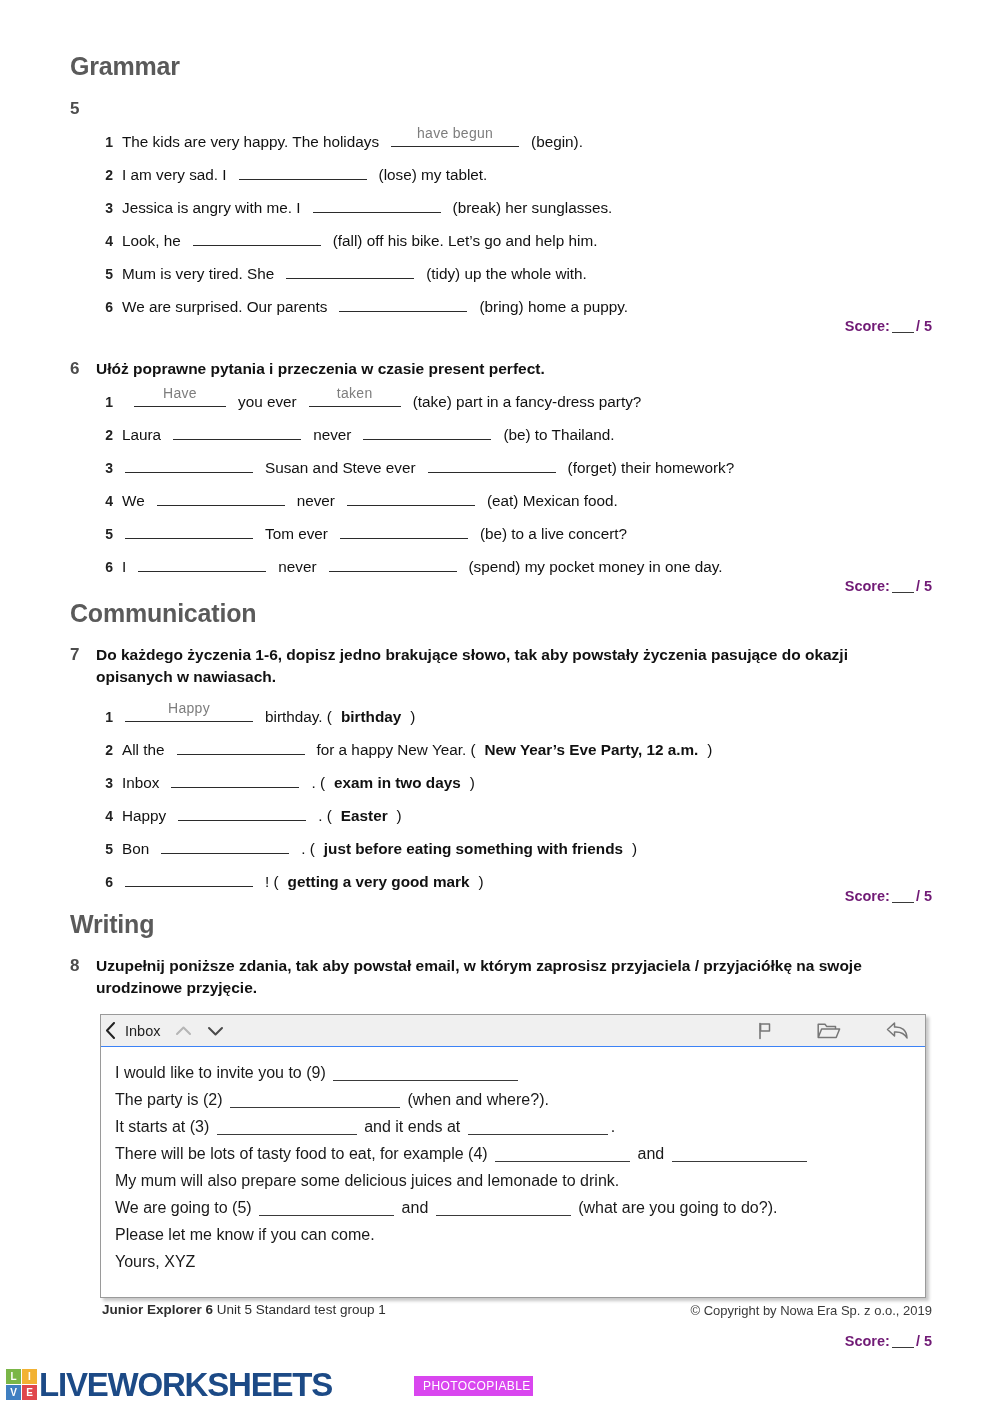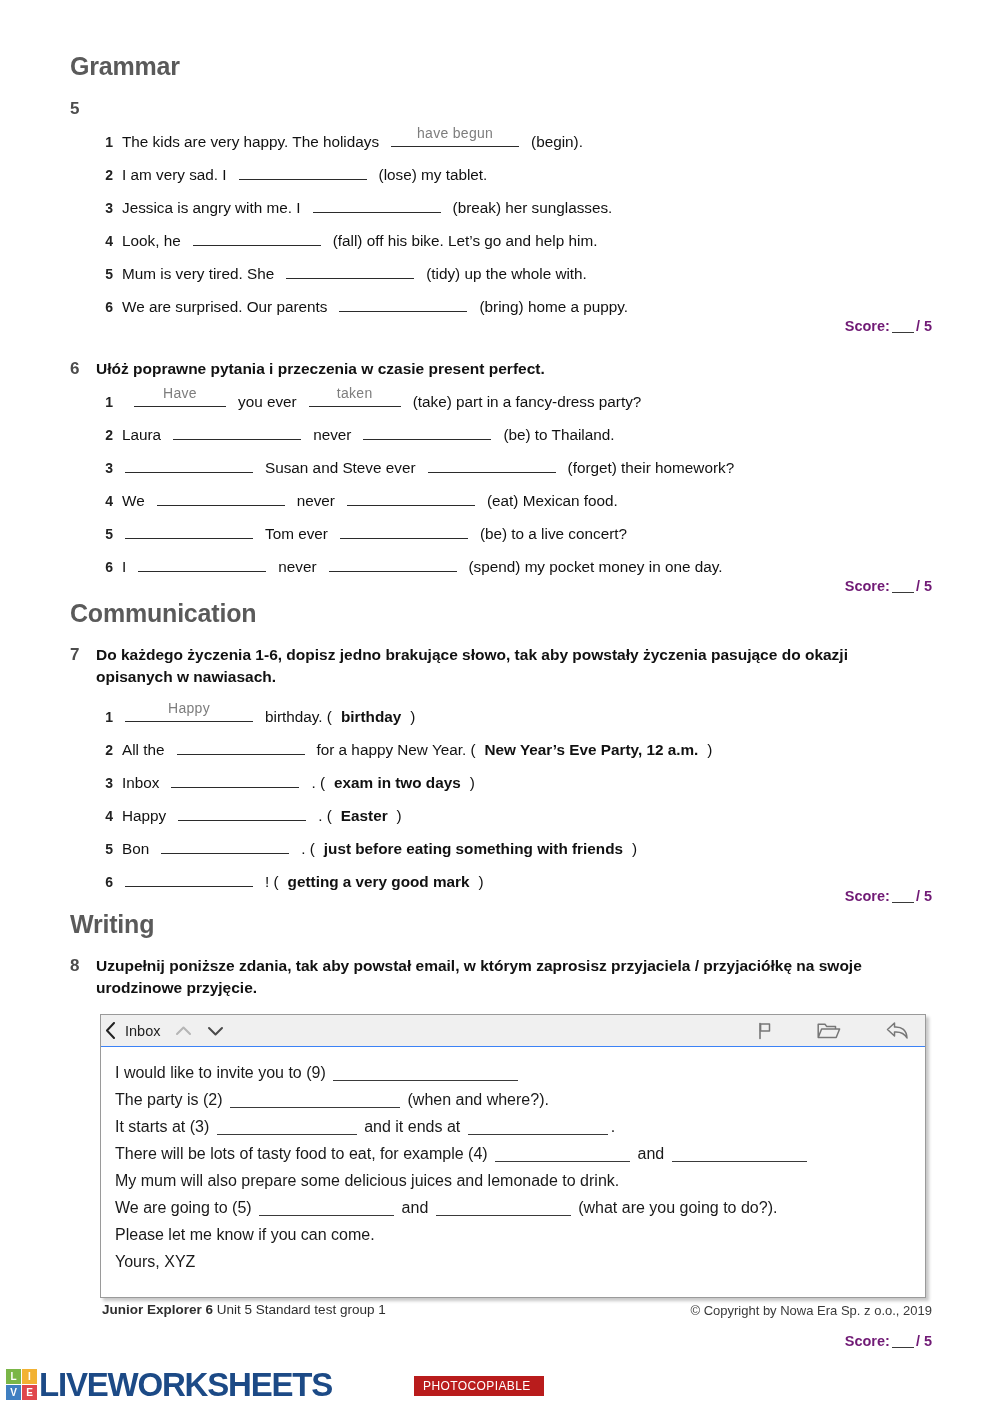--- a/index.html
+++ b/index.html
@@ -195,25 +195,25 @@
     top: 0;
     font-size: 13.5px;
     color: #2e2e2e;
     white-space: nowrap;
   }
   .f-left .f-bold { font-weight: bold; }
   .photocopiable {
     position: absolute;
     left: 414px;
     top: 1px;
-    background: #b91c1c;
+    background: #d946ef;
     color: #ffffff;
     font-size: 12px;
     letter-spacing: 0.4px;
-    padding: 3px 13px 3px 9px;
+    padding: 3px 2px 3px 9px;
   }
   .f-right {
     position: absolute;
     right: 0;
     top: 1px;
     font-size: 13px;
     color: #3a3a3a;
     white-space: nowrap;
   }
   

